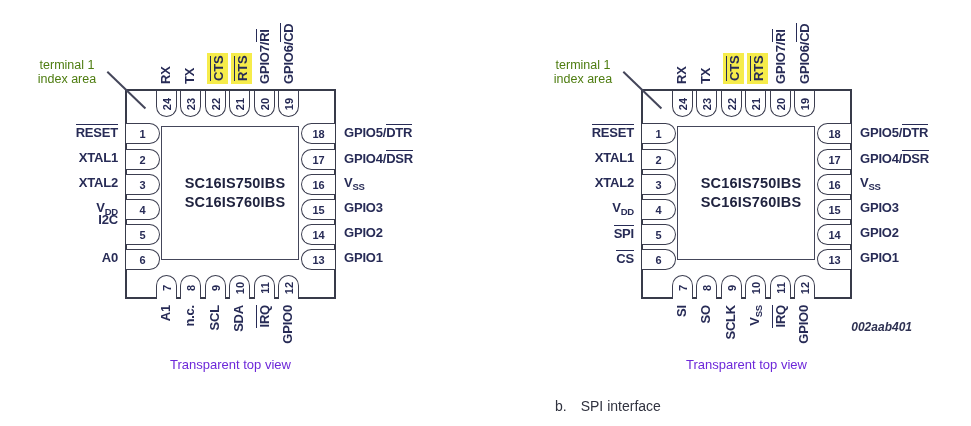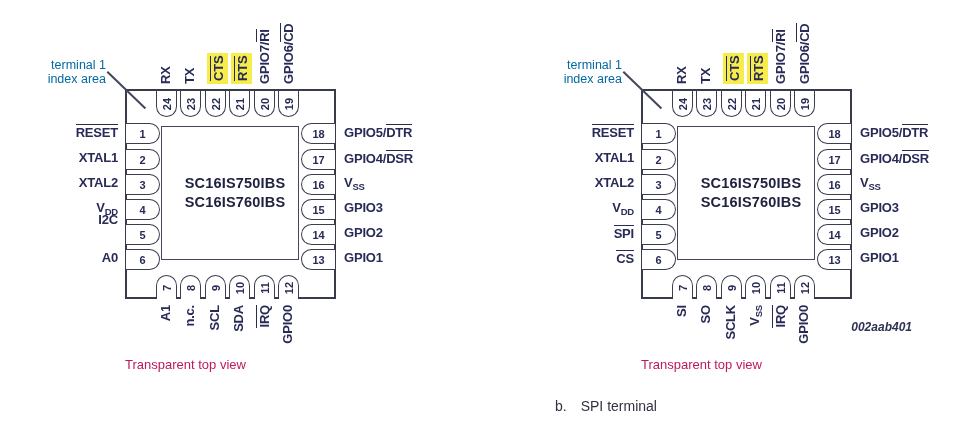--- a/index.html
+++ b/index.html
@@ -13,22 +13,22 @@
   
   .chip-outer{position:absolute;left:125px;top:89px;width:211px;height:210px;
               border:2px solid #383b4a;box-sizing:border-box;background:#fff;}
   .chip-inner{position:absolute;left:161px;top:126px;width:138px;height:134px;
               border:1.5px solid #44465a;box-sizing:border-box;
               display:flex;align-items:center;justify-content:center;padding-left:10px;}
   .chip-name{font-weight:700;font-size:14.5px;line-height:19px;text-align:center;
              color:#20233f;letter-spacing:0.2px;}
 
   
-  .index-label{position:absolute;left:28px;top:58px;width:78px;text-align:right;
-               font-size:12.5px;line-height:14px;color:#0369a1;}
+  .index-label{position:absolute;left:28px;top:58px;width:78px;text-align:center;
+               font-size:12.5px;line-height:14px;color:#4d7c0f;}
   .index-line{position:absolute;left:108px;top:71px;width:53px;height:1.6px;
               background:#44465a;transform:rotate(44deg);transform-origin:0 0;z-index:5;}
 
   
   .pin{position:absolute;box-sizing:border-box;background:#fff;border:1.6px solid #3c3e50;z-index:3;}
   .pin.side{width:34px;height:21px;}
   .pin.pleft{border-radius:0 10.5px 10.5px 0;border-left:none;}
   .pin.pright{border-radius:10.5px 0 0 10.5px;border-right:none;}
   .pin.ptop{width:21px;height:26px;border-radius:0 0 10.5px 10.5px;border-top:none;}
   .pin.pbottom{width:21px;height:24px;border-radius:10.5px 10.5px 0 0;border-bottom:none;}
@@ -45,22 +45,22 @@
           transform:rotate(-90deg);transform-origin:0 0;}
   .vlabel.valignend{text-align:right;}
   .lab{display:inline-block;line-height:15px;}
   .lab.hl{background:#f6ec4b;padding:3px 3px 2px 3px;}
   .lab .ov{border-top:1.6px solid #272b56;padding-top:1px;display:inline-block;line-height:13px;}
   .lab .sub{font-size:9.5px;vertical-align:-3px;}
 
   
   .fig-code{position:absolute;left:276px;top:320px;width:120px;text-align:right;
             font-size:12px;font-style:italic;font-weight:700;color:#2e3152;}
-  .view-label{position:absolute;left:125px;top:357px;width:211px;
-              font-size:13px;color:#be185d;}
+  .view-label{position:absolute;left:125px;top:357px;width:211px;text-align:center;
+              font-size:13px;color:#6d28d9;}
   .caption{position:absolute;top:398px;font-size:14px;color:#30323f;white-space:nowrap;}
   .d0 .caption{left:22px;}
   .d1 .caption{left:39px;}
   .caption .cap-letter{margin-right:14px;}
 </style>
 </head>
 <body>
 
 <div class="diagram d0">
   <div class="index-label">
@@ -283,15 +283,15 @@
       </div>
       <div class="vlabel valignend" style="left: 256px; top: 377px;"><span class="lab"><span class="ov">IRQ</span></span></div>
       <div class="pin pbottom" style="left: 278px; top: 275px;">
         <span class="pnum">12</span>
       </div>
       <div class="vlabel valignend" style="left: 280px; top: 377px;"><span class="lab"><span>GPIO0</span></span></div>
     </div>
   <div class="fig-code">002aab401</div>
   <div class="view-label">Transparent top view</div>
   <div class="caption">
-    <span class="cap-letter">b.</span><span class="cap-text">SPI terminal</span>
+    <span class="cap-letter">b.</span><span class="cap-text">SPI interface</span>
   </div>
 </div>
 
 </body></html>

